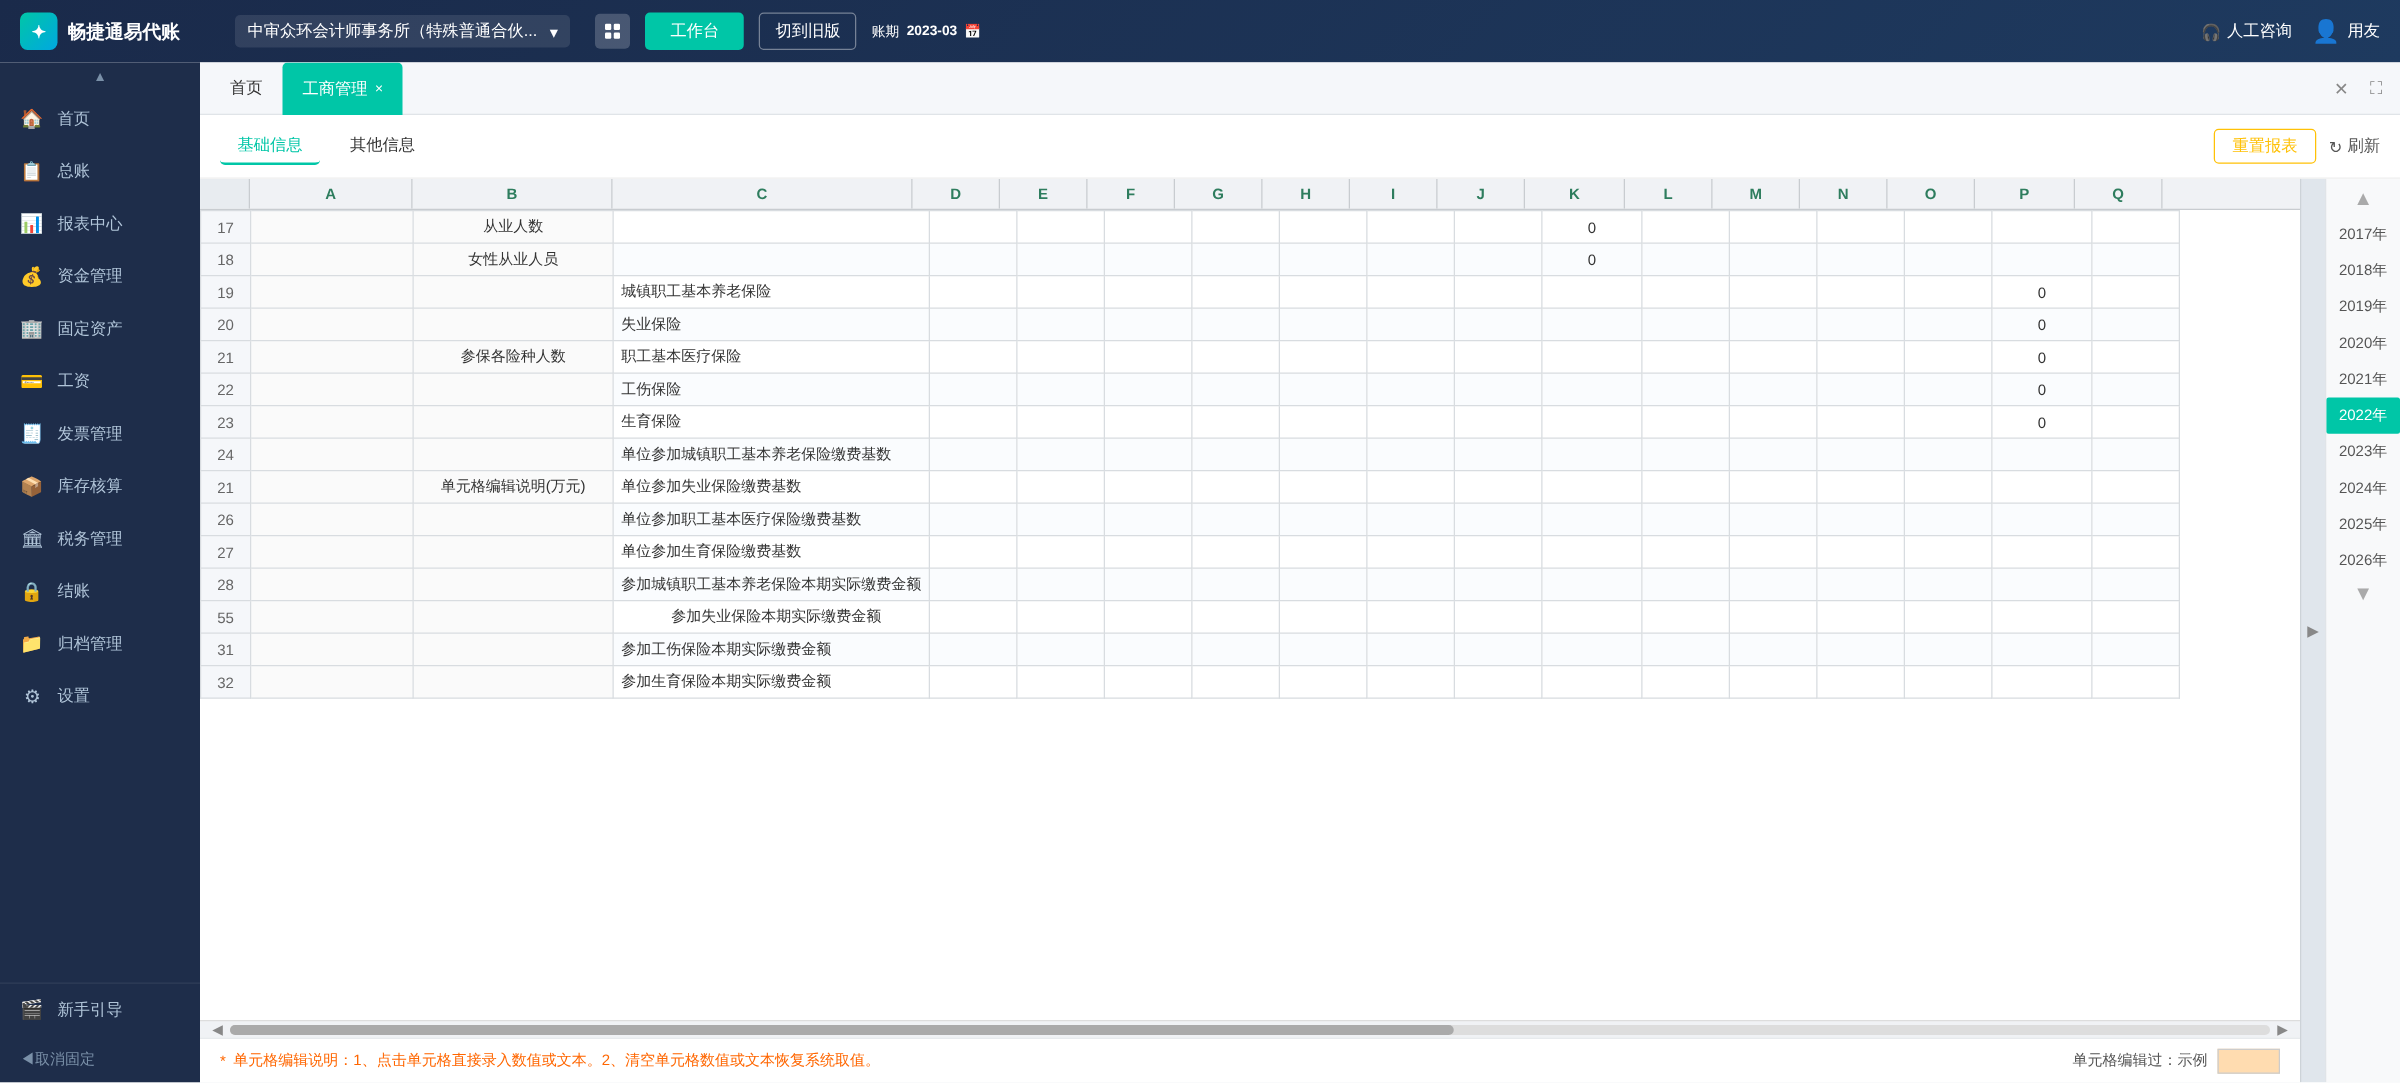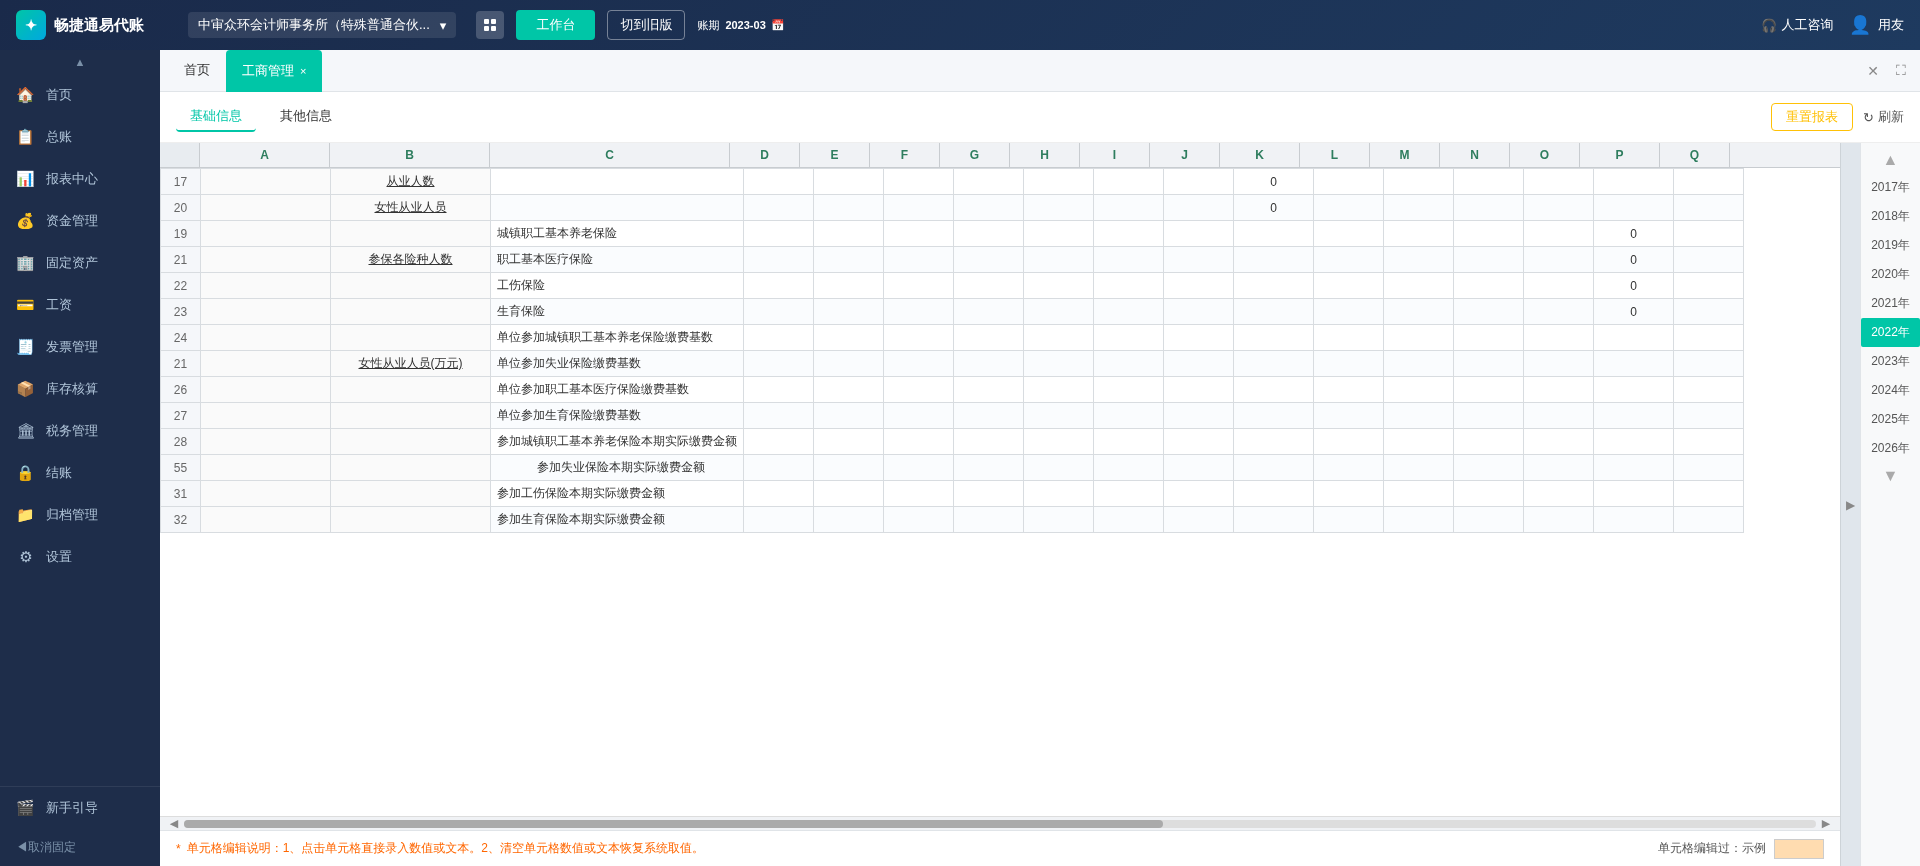--- a/index.html
+++ b/index.html
@@ -280,21 +280,21 @@
     .col-b { width: 160px; text-align: center; color: #333; background: #fafafa; }
     .col-c { width: 200px; color: #333; }
     .col-data { width: 80px; text-align: center; color: #333; }
     .col-k { background: #f0f8ff; }
     .col-p { background: #f0f8ff; }
 
     tr:nth-child(even) td { background-color: #fafcfe; }
     tr:nth-child(odd) td { background-color: #ffffff; }
     tr td.row-num { background: #f5f7fa; }
     tr td.col-a { background: #fafafa; }
-    tr td.col-b { background: #fafafa; text-decoration: underline; }
+    tr td.col-b { background: #fafafa; }
 
     
     .year-panel {
       width: 60px;
       background: #f8f9fa;
       border-left: 1px solid #e0e4e8;
       display: flex;
       flex-direction: column;
       align-items: center;
       padding: 4px 0;
@@ -580,21 +580,21 @@
               <td class="col-data col-k" style="width:80px; text-align:center;">0</td>
               <td class="col-data" style="width:70px;"></td>
               <td class="col-data" style="width:70px;"></td>
               <td class="col-data" style="width:70px;"></td>
               <td class="col-data" style="width:70px;"></td>
               <td class="col-data col-p" style="width:80px;"></td>
               <td class="col-data" style="width:70px;"></td>
             </tr>
 
             <tr>
-              <td class="row-num">20</td>
+              <td class="row-num">18</td>
               <td class="col-a" style="width:130px;"></td>
               <td class="col-b" style="width:160px; text-align:center;">女性从业人员</td>
               <td class="col-c" style="width:240px;"></td>
               <td class="col-data" style="width:70px;"></td>
               <td class="col-data" style="width:70px;"></td>
               <td class="col-data" style="width:70px;"></td>
               <td class="col-data" style="width:70px;"></td>
               <td class="col-data" style="width:70px;"></td>
               <td class="col-data" style="width:70px;"></td>
               <td class="col-data" style="width:70px;"></td>
@@ -621,20 +621,40 @@
               <td class="col-data" style="width:70px;"></td>
               <td class="col-data col-k" style="width:80px;"></td>
               <td class="col-data" style="width:70px;"></td>
               <td class="col-data" style="width:70px;"></td>
               <td class="col-data" style="width:70px;"></td>
               <td class="col-data" style="width:70px;"></td>
               <td class="col-data col-p" style="width:80px; text-align:center;">0</td>
               <td class="col-data" style="width:70px;"></td>
             </tr>
 
+            <tr>
+              <td class="row-num">20</td>
+              <td class="col-a" style="width:130px;"></td>
+              <td class="col-b" style="width:160px;"></td>
+              <td class="col-c" style="width:240px;">失业保险</td>
+              <td class="col-data" style="width:70px;"></td>
+              <td class="col-data" style="width:70px;"></td>
+              <td class="col-data" style="width:70px;"></td>
+              <td class="col-data" style="width:70px;"></td>
+              <td class="col-data" style="width:70px;"></td>
+              <td class="col-data" style="width:70px;"></td>
+              <td class="col-data" style="width:70px;"></td>
+              <td class="col-data col-k" style="width:80px;"></td>
+              <td class="col-data" style="width:70px;"></td>
+              <td class="col-data" style="width:70px;"></td>
+              <td class="col-data" style="width:70px;"></td>
+              <td class="col-data" style="width:70px;"></td>
+              <td class="col-data col-p" style="width:80px; text-align:center;">0</td>
+              <td class="col-data" style="width:70px;"></td>
+            </tr>
 
             <tr>
               <td class="row-num">21</td>
               <td class="col-a" style="width:130px;"></td>
               <td class="col-b" style="width:160px; text-align:center;">参保各险种人数</td>
               <td class="col-c" style="width:240px;">职工基本医疗保险</td>
               <td class="col-data" style="width:70px;"></td>
               <td class="col-data" style="width:70px;"></td>
               <td class="col-data" style="width:70px;"></td>
               <td class="col-data" style="width:70px;"></td>
@@ -709,21 +729,21 @@
               <td class="col-data" style="width:70px;"></td>
               <td class="col-data" style="width:70px;"></td>
               <td class="col-data" style="width:70px;"></td>
               <td class="col-data col-p" style="width:80px;"></td>
               <td class="col-data" style="width:70px;"></td>
             </tr>
 
             <tr>
               <td class="row-num">21</td>
               <td class="col-a" style="width:130px;"></td>
-              <td class="col-b" style="width:160px; text-align:center;">女性从业人员(万元)</td>
+              <td class="col-b" style="width:160px; text-align:center;">单元格编辑说明(万元)</td>
               <td class="col-c" style="width:240px;">单位参加失业保险缴费基数</td>
               <td class="col-data" style="width:70px;"></td>
               <td class="col-data" style="width:70px;"></td>
               <td class="col-data" style="width:70px;"></td>
               <td class="col-data" style="width:70px;"></td>
               <td class="col-data" style="width:70px;"></td>
               <td class="col-data" style="width:70px;"></td>
               <td class="col-data" style="width:70px;"></td>
               <td class="col-data col-k" style="width:80px;"></td>
               <td class="col-data" style="width:70px;"></td>

